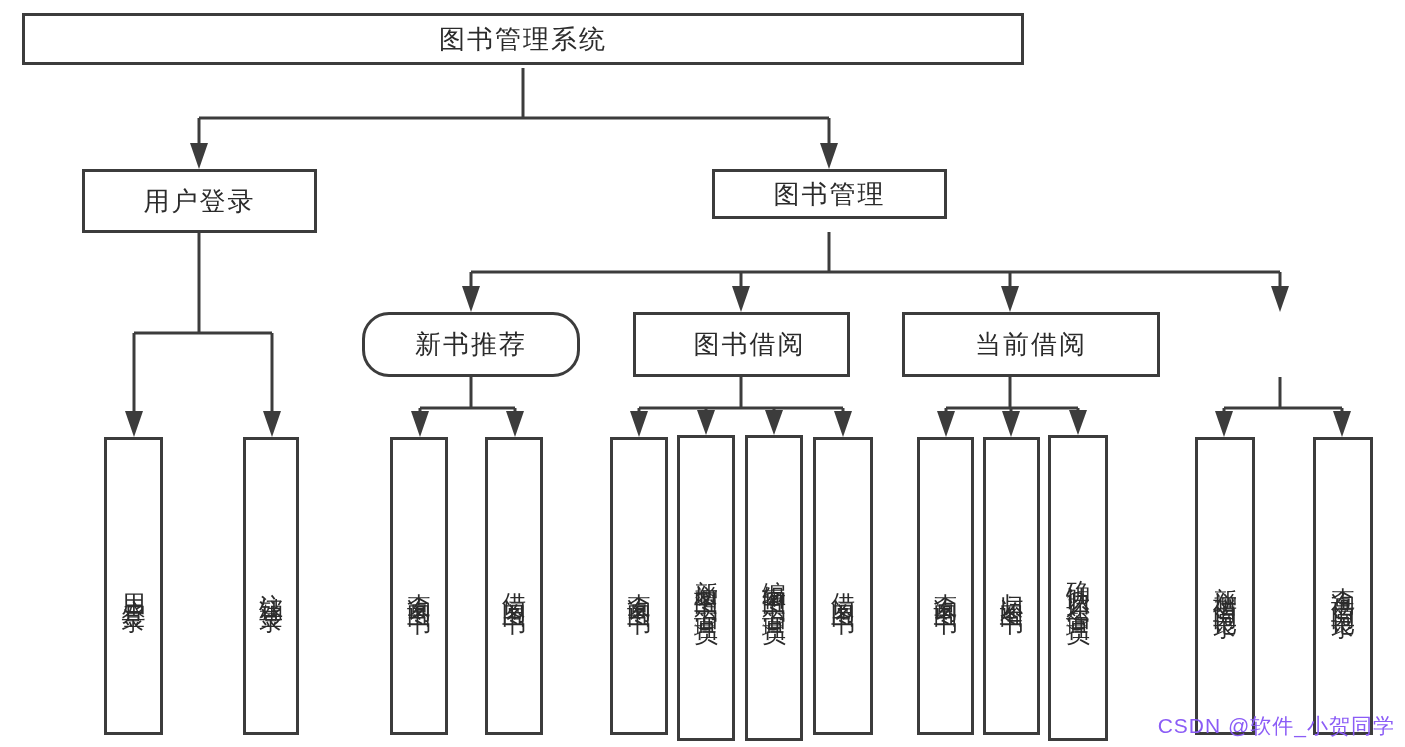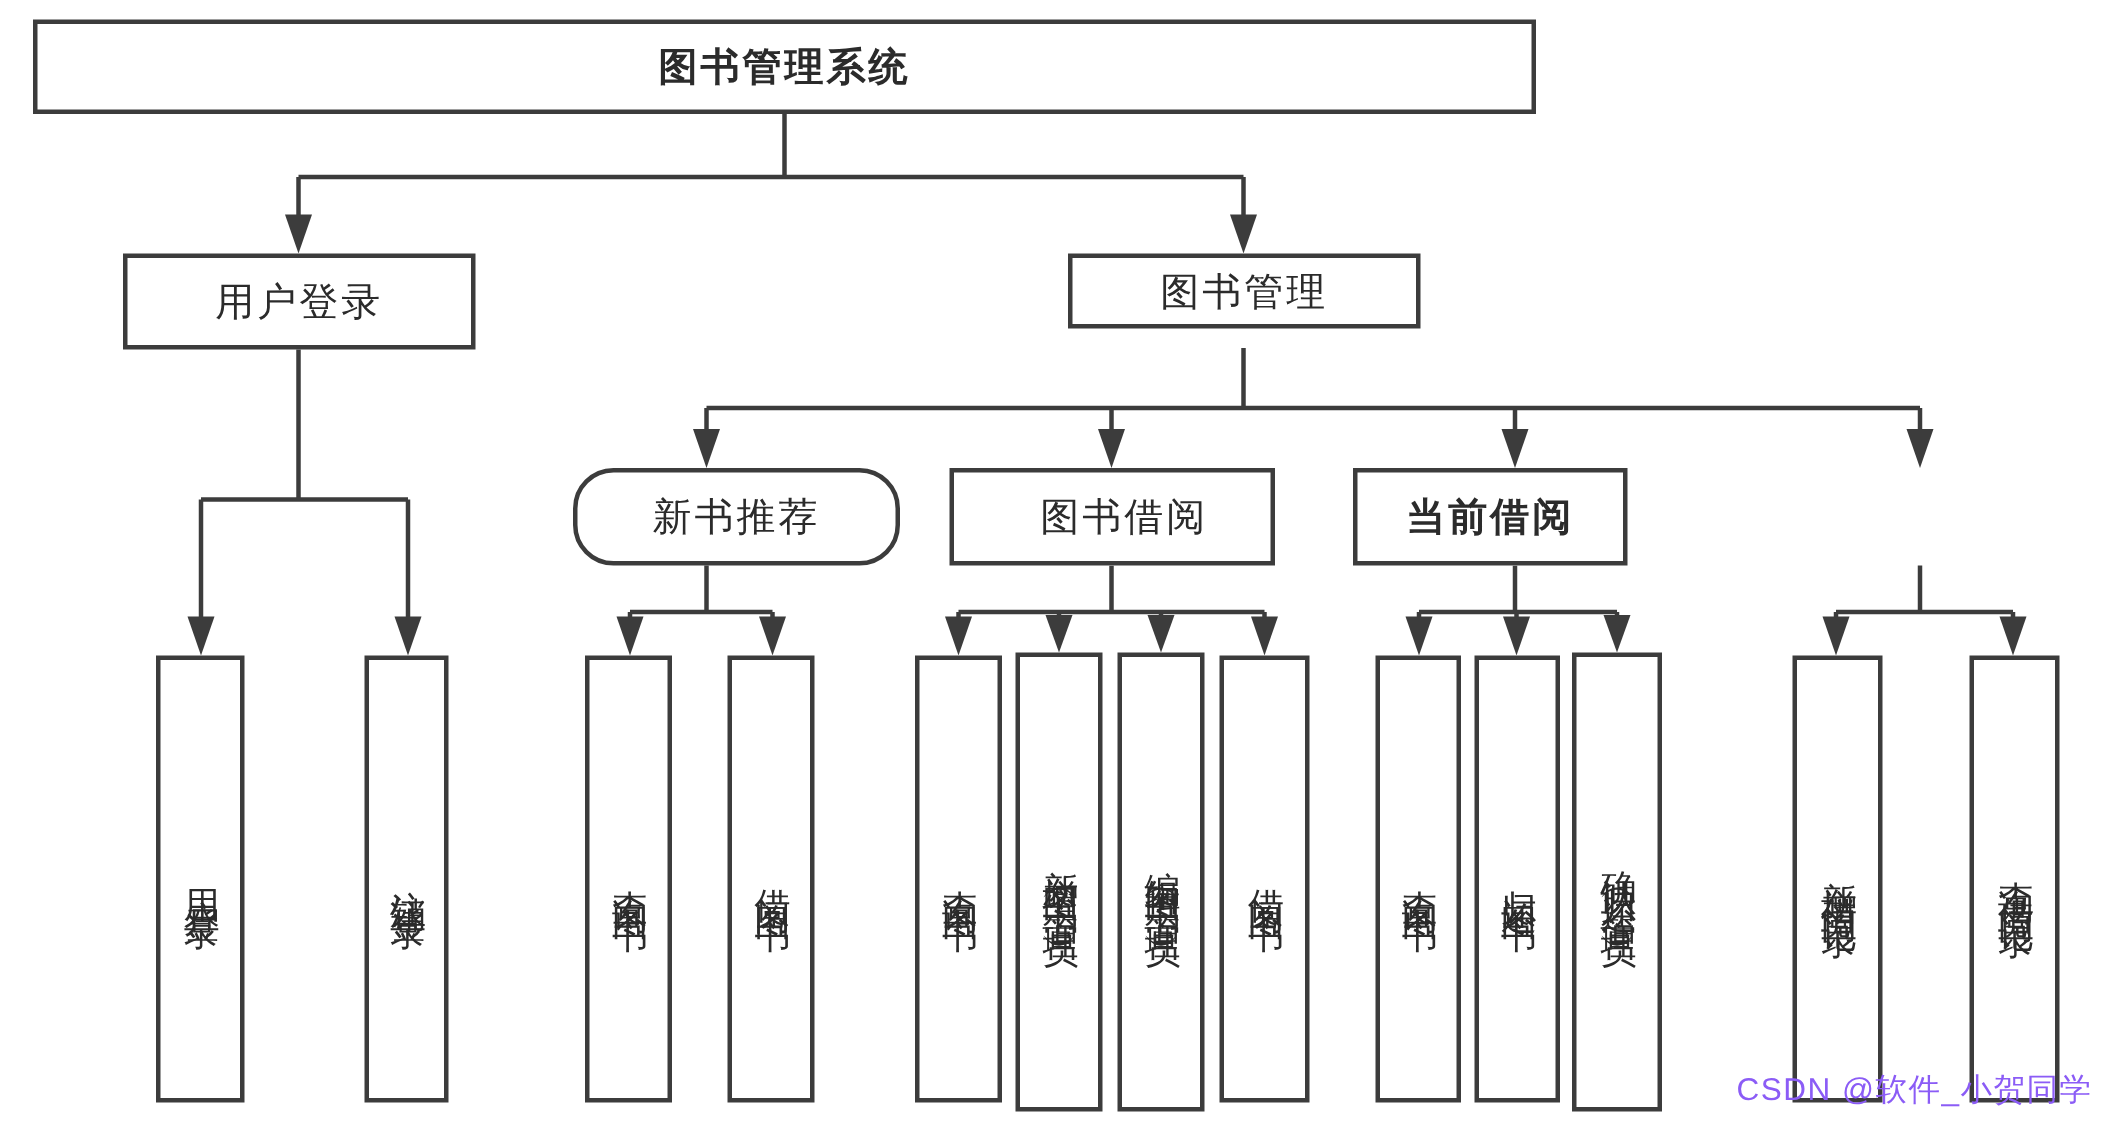--- a/index.html
+++ b/index.html
@@ -138,28 +138,28 @@
     <g>
       <line x1="1280" y1="377" x2="1280" y2="408"></line>
       <line x1="1224" y1="408" x2="1342" y2="408"></line>
       <line x1="1224" y1="408" x2="1224" y2="418"></line>
       <line x1="1342" y1="408" x2="1342" y2="418"></line>
       <polygon points="1215,411 1233,411 1224,437"></polygon>
       <polygon points="1333,411 1351,411 1342,437"></polygon>
     </g>
   </svg>
 
-  <div class="node hbox" style="left:22px; top:13px; width:1002px; height:63px;font-weight:bold;">图书管理系统</div>
+  <div class="node hbox" style="left:22px; top:13px; width:1002px; height:52px;">图书管理系统</div>
 
   <div class="node hbox" style="left:82px; top:169px; width:235px; height:64px;">用户登录</div>
   <div class="node hbox" style="left:712px; top:169px; width:235px; height:50px;">图书管理</div>
 
-  <div class="node hbox" style="left:382px; top:312px; width:218px; height:65px;border-radius:27px;">新书推荐</div>
+  <div class="node hbox" style="left:362px; top:312px; width:218px; height:65px;border-radius:27px;">新书推荐</div>
   <div class="node hbox" style="left:633px; top:312px; width:217px; height:65px;padding-left:16px;">图书借阅</div>
-  <div class="node hbox" style="left:902px; top:312px; width:183px; height:65px;font-weight:bold;">当前借阅</div>
+  <div class="node hbox" style="left:902px; top:312px; width:258px; height:65px;">当前借阅</div>
 
   <div class="node vbox" style="left:104px; top:437px; width:59px; height:298px;">用户登录</div>
   <div class="node vbox" style="left:243px; top:437px; width:56px; height:298px;">注销登录</div>
 
   <div class="node vbox" style="left:390px; top:437px; width:58px; height:298px;">查询图书</div>
   <div class="node vbox" style="left:485px; top:437px; width:58px; height:298px;">借阅图书</div>
 
   <div class="node vbox" style="left:610px; top:437px; width:58px; height:298px;">查询图书</div>
   <div class="node vbox" style="left:677px; top:435px; width:58px; height:306px;">新增图书（管理员）</div>
   <div class="node vbox" style="left:745px; top:435px; width:58px; height:306px;">编辑图书（管理员）</div>

